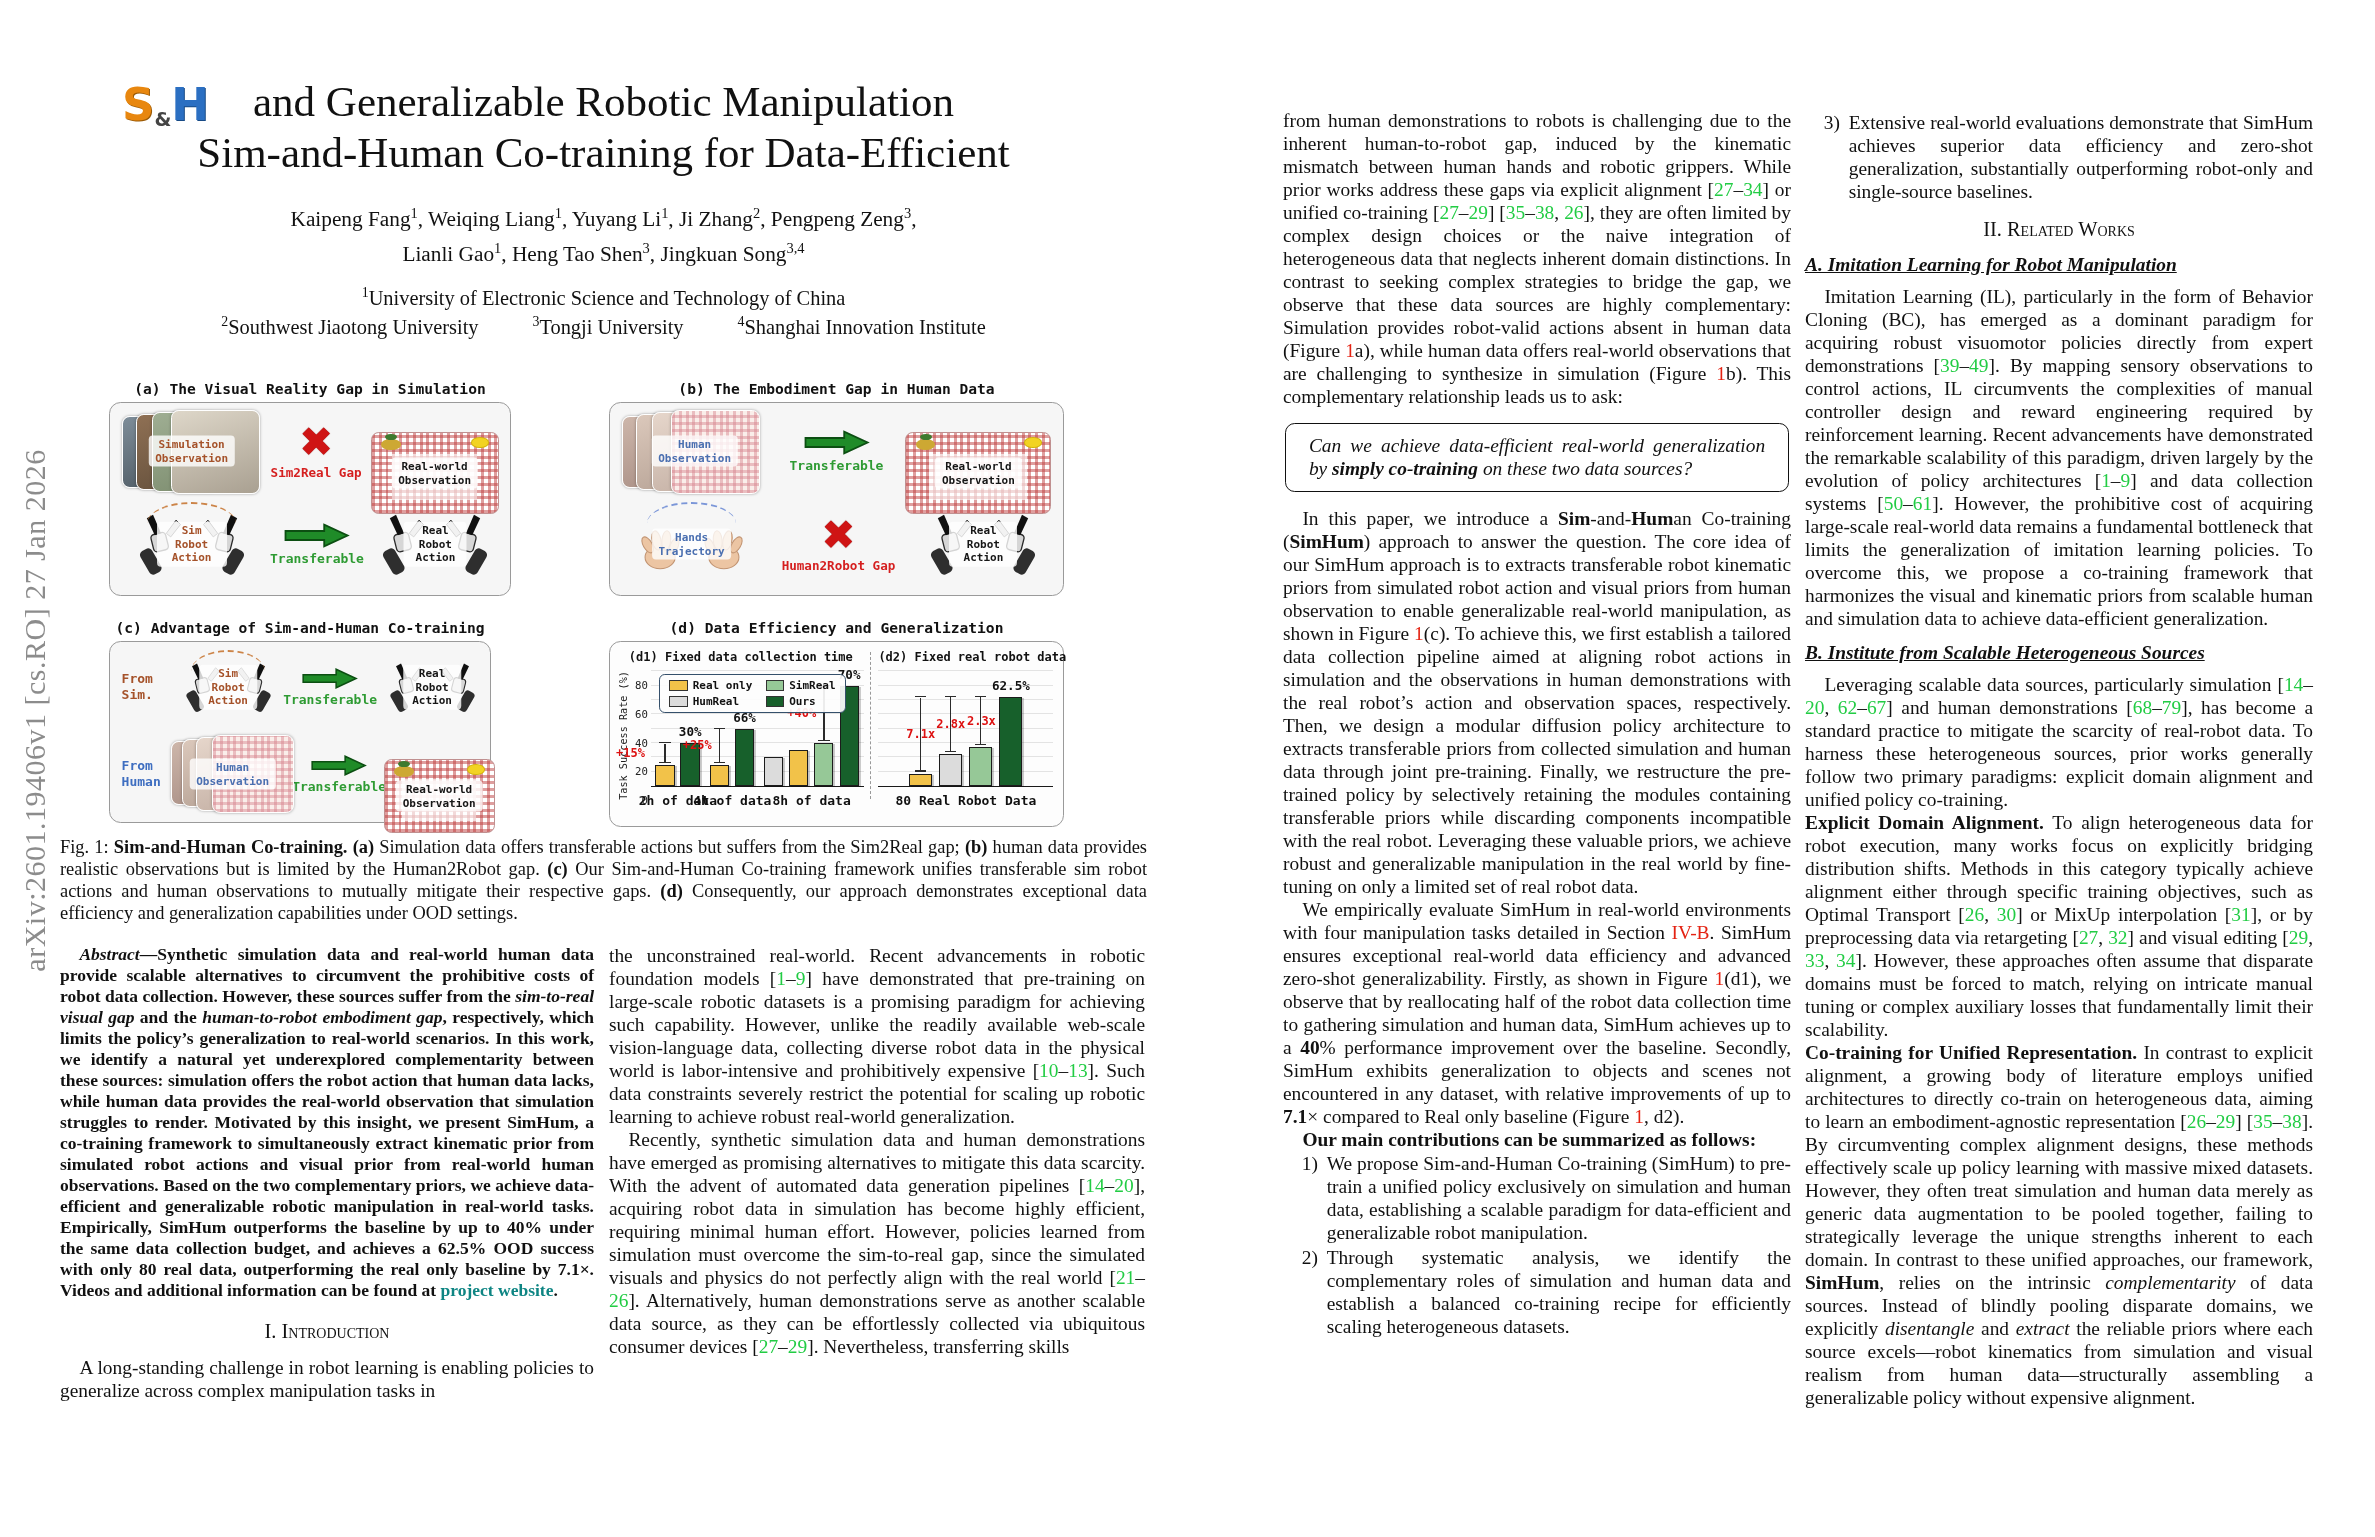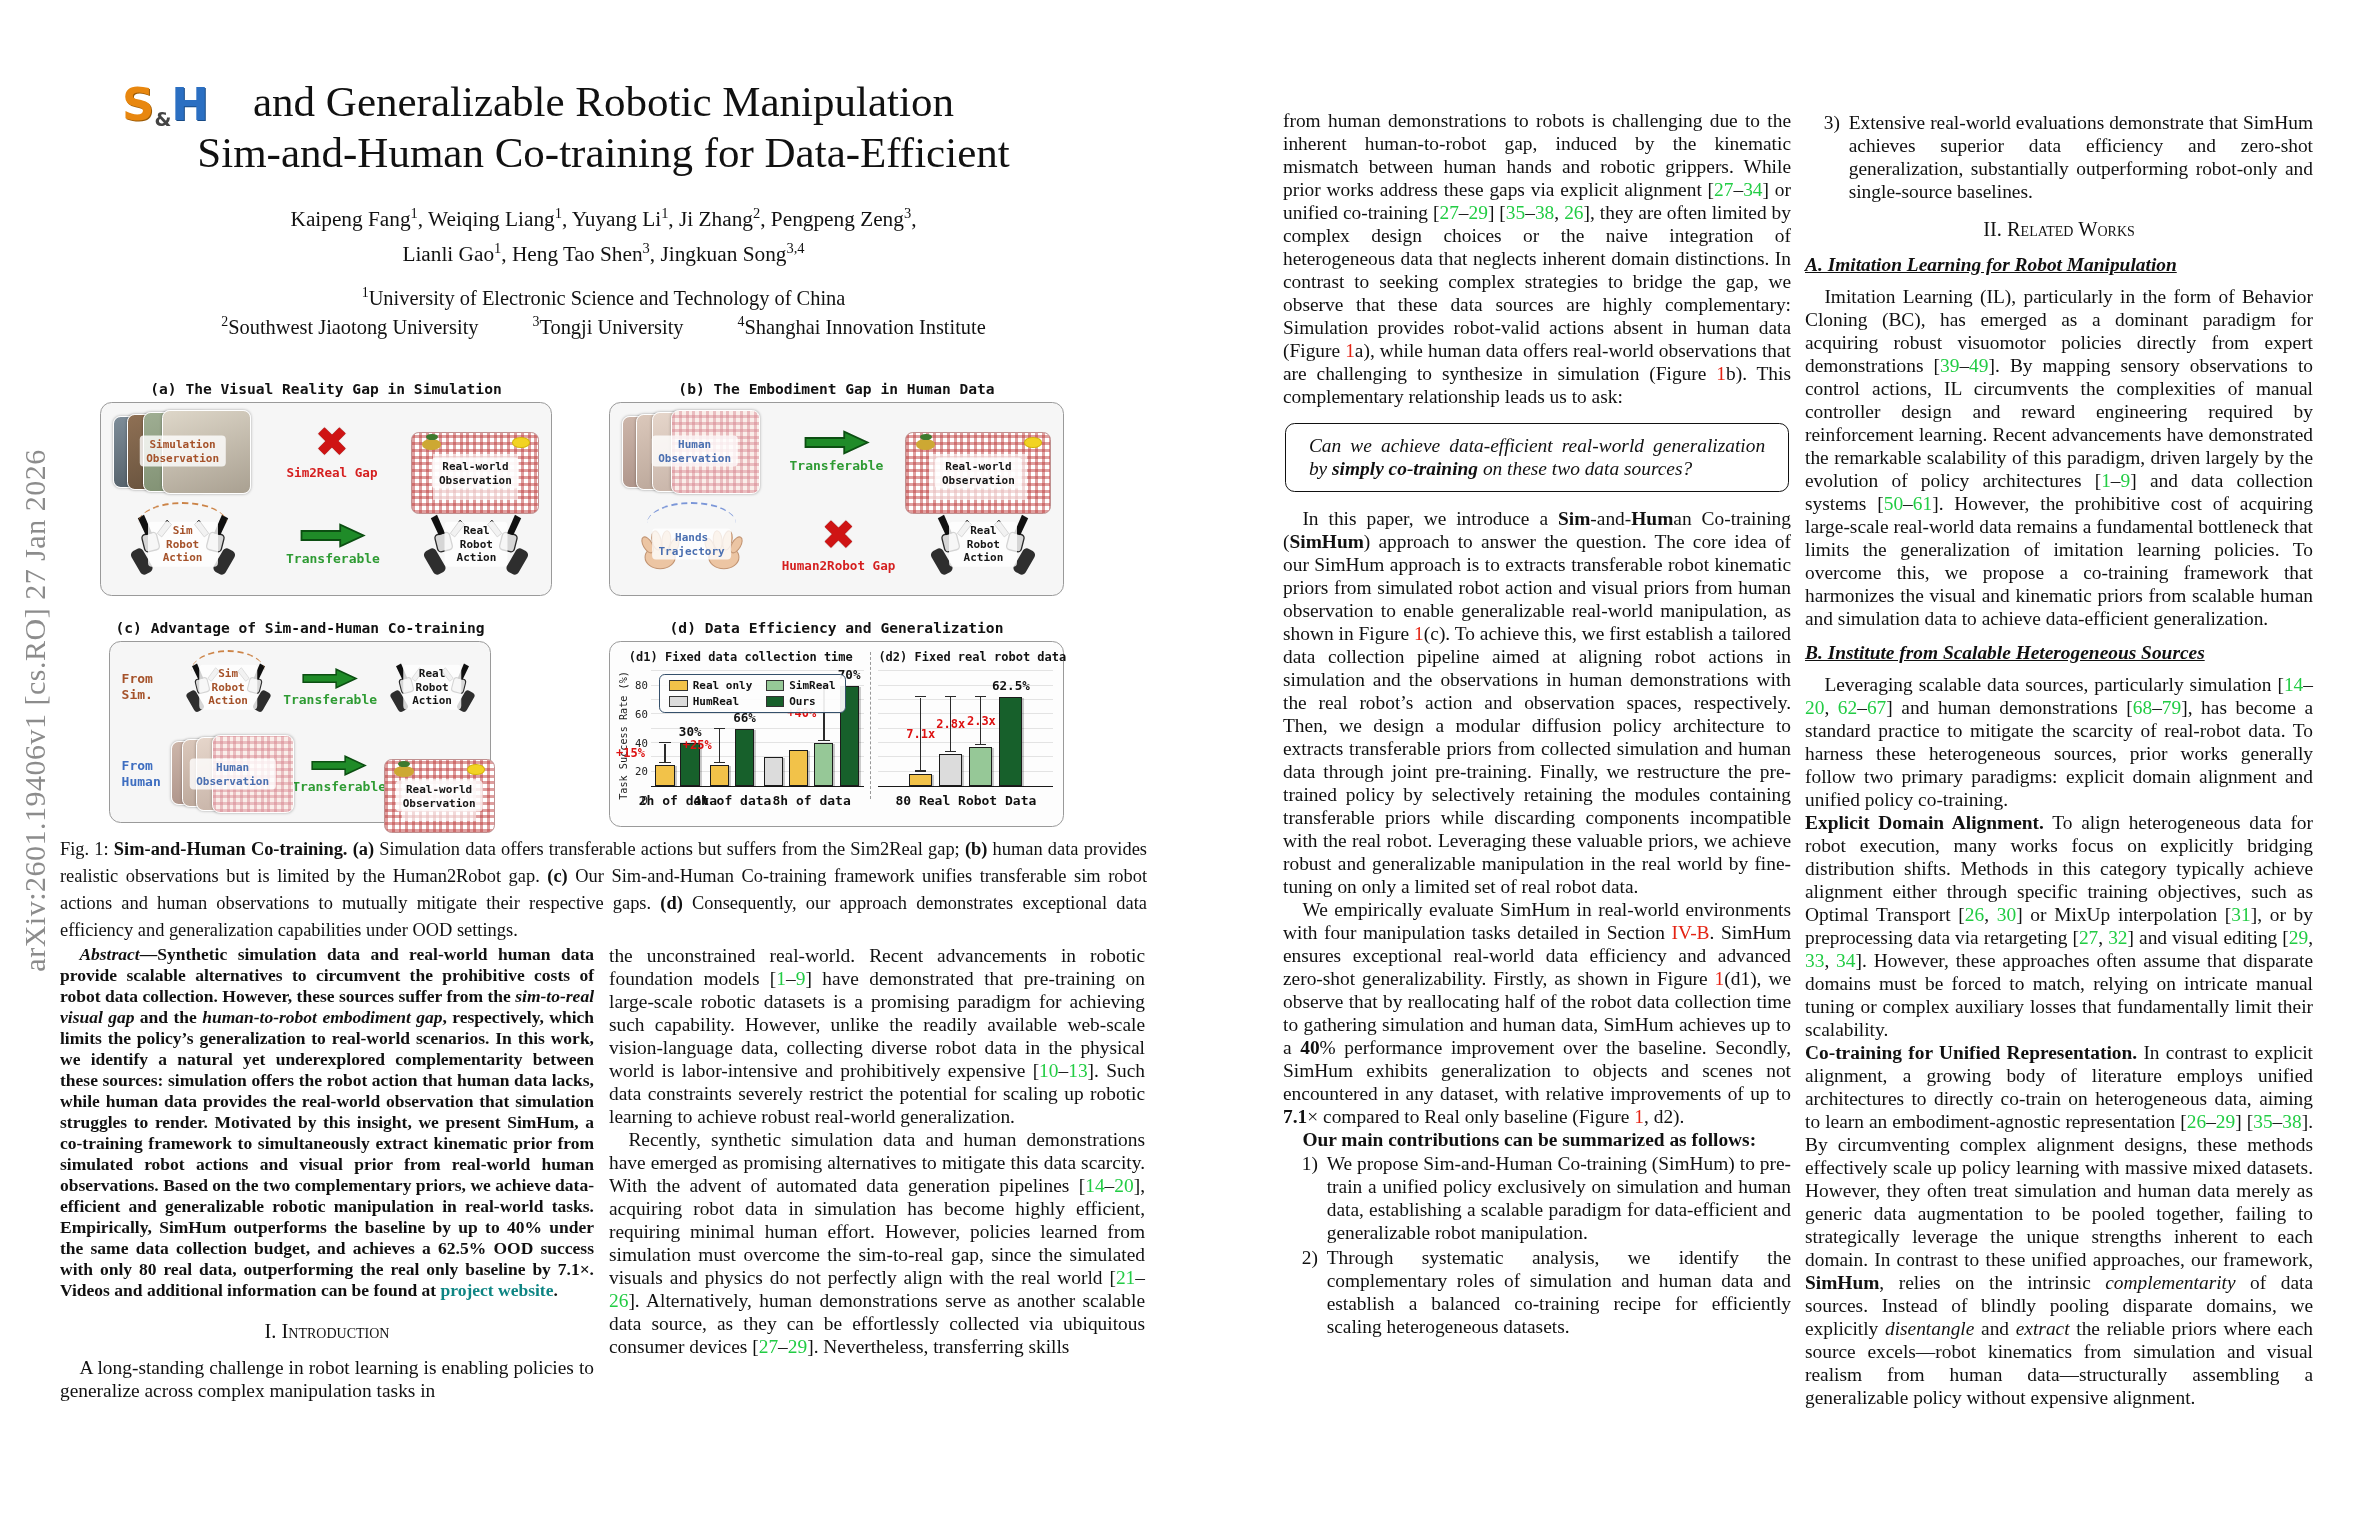--- a/index.html
+++ b/index.html
@@ -17,21 +17,21 @@
   .lH{font-size:45px;color:#2B6FC2;text-shadow:1px 1px 0 #174a86;}
   .title{font-size:43px;line-height:51px;}
   .authors{font-size:21.3px;margin-top:9.7px;line-height:29px;}
   .authors.first{margin-top:21.3px;}
   .affil{font-size:20.4px;margin-top:9.7px;}
   .affrow{display:flex;justify-content:center;gap:54px;margin-top:3.9px;}
   sup{font-size:68%;}
   
   .fig{position:absolute;left:60px;top:380px;width:1087px;height:448px;}
   .panel{position:absolute;}
-  .pa{left:40px;top:0;width:452px;}
+  .pa{left:49px;top:0;width:402px;}
   .pb{left:549px;top:0;width:455px;}
   .pc{left:49px;top:239px;width:382px;}
   .pd{left:549px;top:239px;width:455px;}
   .ptitle{text-align:center;font:700 14.6px "DejaVu Sans Mono",monospace;margin-bottom:4.9px;white-space:nowrap;}
   .pbox{border:1.6px solid #9a9a9a;border-radius:11.6px;background:#f6f6f6;box-sizing:border-box;}
   .pa .pbox,.pb .pbox{height:194px;padding:1.9px 5.8px;}
   .pc .pbox{height:182px;padding:1.9px 5.8px;}
   .pd .pbox{height:186px;background:#fdfdfd;}
   .prow{display:flex;align-items:center;justify-content:space-between;height:93px;padding:0 5.8px;position:relative;}
   .crow2{display:flex;align-items:center;justify-content:space-between;height:87px;padding:0 5.8px;}
@@ -105,21 +105,21 @@
   .bcap{position:absolute;width:11.6px;height:1.6px;background:#2b2b2b;z-index:5;}
   .cat{position:absolute;bottom:-21.3px;left:50%;transform:translateX(-50%);white-space:nowrap;
        font:700 13px "DejaVu Sans Mono",monospace;color:#111;}
   .legend{position:absolute;top:2.9px;left:7.8px;display:grid;grid-template-columns:auto auto;gap:2.9px 13.6px;
           border:1.4px solid #35506b;border-radius:5.8px;padding:3.9px 9.7px;background:rgba(253,253,253,.92);z-index:7;}
   .lgi{display:flex;align-items:center;gap:4.9px;}
   .sw{width:16.5px;height:8.7px;border:1px solid #333;}
   .lgt{font:700 11px "DejaVu Sans Mono",monospace;}
   .dsep{border-left:1.9px dashed #999;margin:1.9px 7.8px 0 5.8px;align-self:stretch;}
   
-  .caption{position:absolute;left:60px;top:836px;width:1087px;font-size:18.4px;line-height:27px;text-align:justify;}
+  .caption{position:absolute;left:60px;top:836px;width:1087px;font-size:18.4px;line-height:22px;text-align:justify;}
   
   .col{position:absolute;font-size:19.4px;line-height:23px;text-align:justify;}
   .col1{left:60px;top:944px;width:534px;}
   .col2{left:609px;top:944px;width:536px;}
   .col3{left:1283px;top:109px;width:508px;}
   .col4{left:1805px;top:109px;width:508px;}
   .abs{font-weight:700;font-size:17.5px;line-height:21px;margin:0;text-indent:19.4px;}
   .para{margin:0;} .ind{text-indent:19.4px;}
   .schead{font-variant:small-caps;font-weight:400;text-align:center;font-size:20.4px;margin:19.4px 0 12.6px;text-indent:0;}
   .col4 .schead{margin:15.5px 0 9.7px;}

